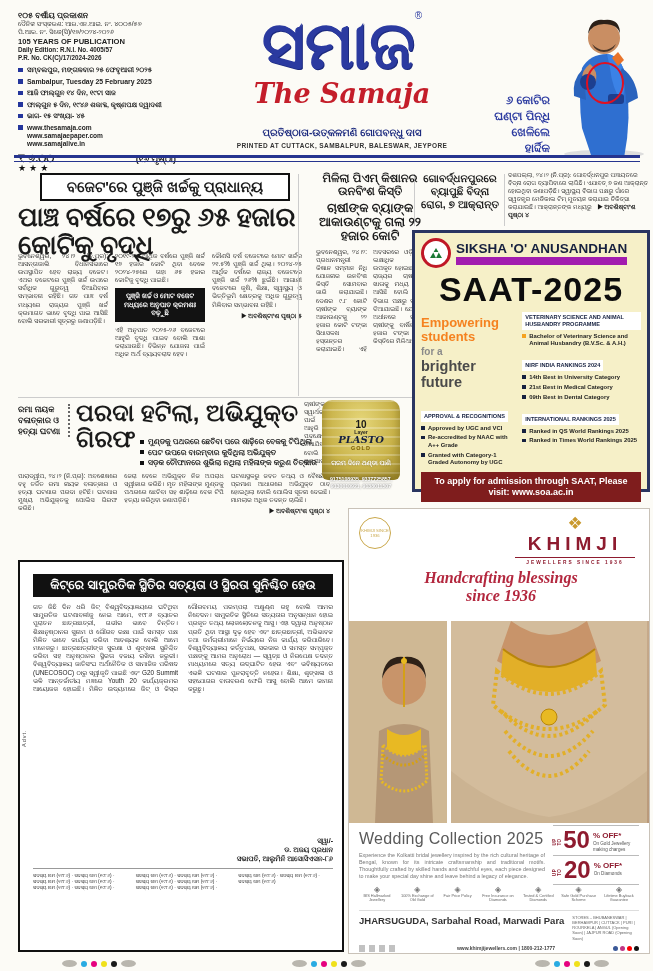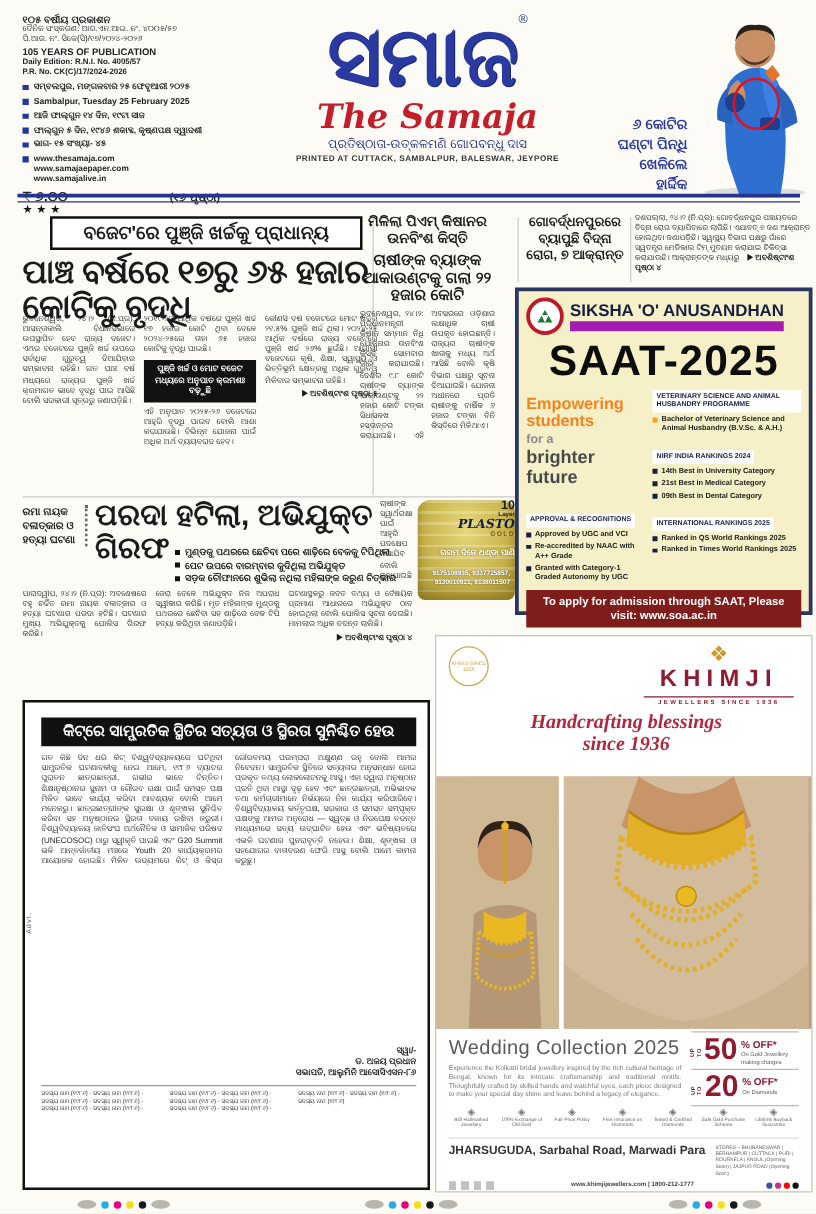--- a/index.html
+++ b/index.html
@@ -18,35 +18,35 @@
   .mh-sites{position:relative;padding-left:9px;margin-top:3.5px;font-size:6.6px;font-weight:bold;line-height:8.4px;}
   .mh-sites:before{content:"";position:absolute;left:0;top:1.5px;width:4.5px;height:4.5px;background:#24359c;}
   .mh-price-row{display:flex;justify-content:space-between;margin-top:5px;align-items:baseline;}
   .mh-price{font-size:11px;font-weight:bold;}
   .mh-pages{font-size:9px;font-weight:bold;}
   .mh-stars{font-size:9px;letter-spacing:3px;color:#111;margin-top:1px;}
   #mh-logo{left:212px;top:10px;width:260px;text-align:center;}
   .logo-odia{font-family:"DejaVu Serif",serif;font-size:66px;line-height:70px;font-weight:bold;color:#2b3aa0;transform:skewX(-4deg);text-shadow:1px 1px 0 #1c2a7e;}
   .logo-reg{font-size:10px;vertical-align:top;color:#2b3aa0;}
   .logo-en{font-family:"DejaVu Serif",serif;font-style:italic;font-weight:bold;font-size:27px;color:#c41e2a;margin-top:-2px;}
-  .logo-tag{font-size:10px;font-weight:normal;color:#1c2a7e;margin-top:1px;}
+  .logo-tag{font-size:10px;font-weight:bold;color:#1c2a7e;margin-top:18px;}
   .logo-printed{font-size:6.5px;font-weight:bold;color:#333;letter-spacing:.4px;margin-top:3px;}
   #mh-caption{left:494px;top:92px;width:56px;text-align:right;color:#2b3aa0;font-weight:bold;font-size:11.5px;line-height:16px;}
   #mh-photo{left:552px;top:8px;width:98px;height:150px;}
   #mh-redcircle{left:586px;top:62px;width:34px;height:38px;border:2.5px solid #e01020;border-radius:50%;}
   #mh-rule{left:14px;top:155px;width:626px;border-top:3.5px solid #26348f;border-bottom:1.5px solid #26348f;height:2.5px;}
   
   #lead-kicker{left:40px;top:173px;width:238px;border:2px solid #111;background:#fff;text-align:center;font-size:15px;font-weight:900;padding:3px 4px;}
   #lead-headline{left:18px;top:203px;width:284px;font-size:26.5px;line-height:28px;font-weight:900;letter-spacing:-.5px;}
   #lead-body{left:18px;top:252px;width:284px;height:144px;display:flex;gap:7px;font-size:6.4px;line-height:8.1px;}
   #lead-body .col{flex:1;overflow:hidden;}
   .inset-box{background:#121212;color:#fff;font-size:6.8px;font-weight:bold;text-align:center;padding:4px 3px;margin:4px 0;line-height:8.5px;}
   .continued{font-weight:bold;text-align:right;margin-top:3px;font-size:6.4px;}
   
-  #pmk{left:288px;top:172px;width:108px;}
+  #pmk{left:316px;top:172px;width:108px;}
   #pmk .h1{font-size:11.5px;font-weight:bold;text-align:center;line-height:13px;}
   #pmk .h2{font-size:12.5px;font-weight:900;text-align:center;line-height:14px;margin-top:3px;}
   #pmk .body{margin-top:5px;font-size:6.3px;line-height:8.1px;column-count:2;column-gap:6px;height:162px;overflow:hidden;}
   #pmk-cont{left:304px;top:400px;width:26px;height:108px;font-size:6.3px;line-height:8.1px;overflow:hidden;}
   
   #gov-head{left:418px;top:172px;width:84px;font-size:10.5px;font-weight:900;text-align:center;line-height:13px;}
   #top-brief{left:508px;top:171px;width:142px;height:56px;font-size:6.2px;line-height:7.9px;overflow:hidden;}
   
   #saat{left:412px;top:230px;width:238px;height:262px;background:#f6f0c8;border:3px solid #2a3560;box-sizing:border-box;padding:5px 6px;display:flex;flex-direction:column;}
   .saat-head{display:flex;align-items:center;gap:5px;}
@@ -68,21 +68,21 @@
   .saat-footer{background:#7f1d1d;color:#fff;font-weight:bold;font-size:9px;text-align:center;padding:4px 2px;line-height:11px;margin-top:5px;}
   
   #parda-kicker{left:18px;top:404px;width:46px;font-size:8.3px;font-weight:900;line-height:11px;border-right:2px dotted #666;padding-right:4px;}
   #parda-headline{left:76px;top:400px;width:252px;font-size:24px;font-weight:900;line-height:26px;}
   #parda-bullets{left:140px;top:437px;width:190px;}
   .pb-item{position:relative;padding-left:8px;font-size:7.6px;font-weight:900;line-height:10.5px;}
   .pb-item:before{content:"";position:absolute;left:0;top:2.6px;width:4px;height:4px;background:#111;}
   #parda-body{left:18px;top:472px;width:312px;height:84px;display:flex;gap:7px;font-size:6.3px;line-height:8px;}
   #parda-body .col{flex:1;overflow:hidden;}
   
-  #plasto{left:334px;top:400px;width:78px;height:80px;border-radius:10px 10px 6px 6px;background:radial-gradient(ellipse at 50% 30%,#e6d77a,#c9b34a 60%,#9e8a2e);box-shadow:inset 0 -6px 8px rgba(120,100,20,.5);padding-top:0;box-sizing:border-box;text-align:right;
+  #plasto{left:322px;top:400px;width:78px;height:80px;border-radius:10px 10px 6px 6px;background:radial-gradient(ellipse at 50% 30%,#e6d77a,#c9b34a 60%,#9e8a2e);box-shadow:inset 0 -6px 8px rgba(120,100,20,.5);padding-top:20px;box-sizing:border-box;text-align:center;
     background-image:repeating-linear-gradient(to bottom,rgba(255,255,255,.25) 0 2px,rgba(0,0,0,0) 2px 9px),radial-gradient(ellipse at 50% 30%,#e6d77a,#c9b34a 60%,#9e8a2e);}
   .plasto-10{font-size:10px;font-weight:900;color:#1a1a1a;line-height:9px;}
   .plasto-layer{font-size:5px;font-weight:bold;color:#222;}
   .plasto-brand{font-family:"DejaVu Serif",serif;font-style:italic;font-weight:bold;font-size:10px;color:#15203f;line-height:10px;}
   .plasto-grade{font-size:5.5px;font-weight:900;color:#7a5c00;letter-spacing:1px;}
   .plasto-slogan{margin-top:8px;font-size:6.5px;font-weight:900;color:#fff;text-shadow:0 0 2px #6e5a10;line-height:8px;}
   .plasto-phones{margin-top:9px;font-size:5.2px;font-weight:900;color:#fff;text-shadow:0 0 2px #444;line-height:6.5px;padding:0 4px;}
   
   #alumni{left:18px;top:560px;width:326px;height:392px;border:2.5px solid #111;background:#fff;box-sizing:border-box;padding:7px 9px 6px 13px;}
   .advt-side{position:absolute;left:1px;top:185px;transform:rotate(-90deg);transform-origin:left top;font-size:5.5px;color:#555;letter-spacing:1px;}

